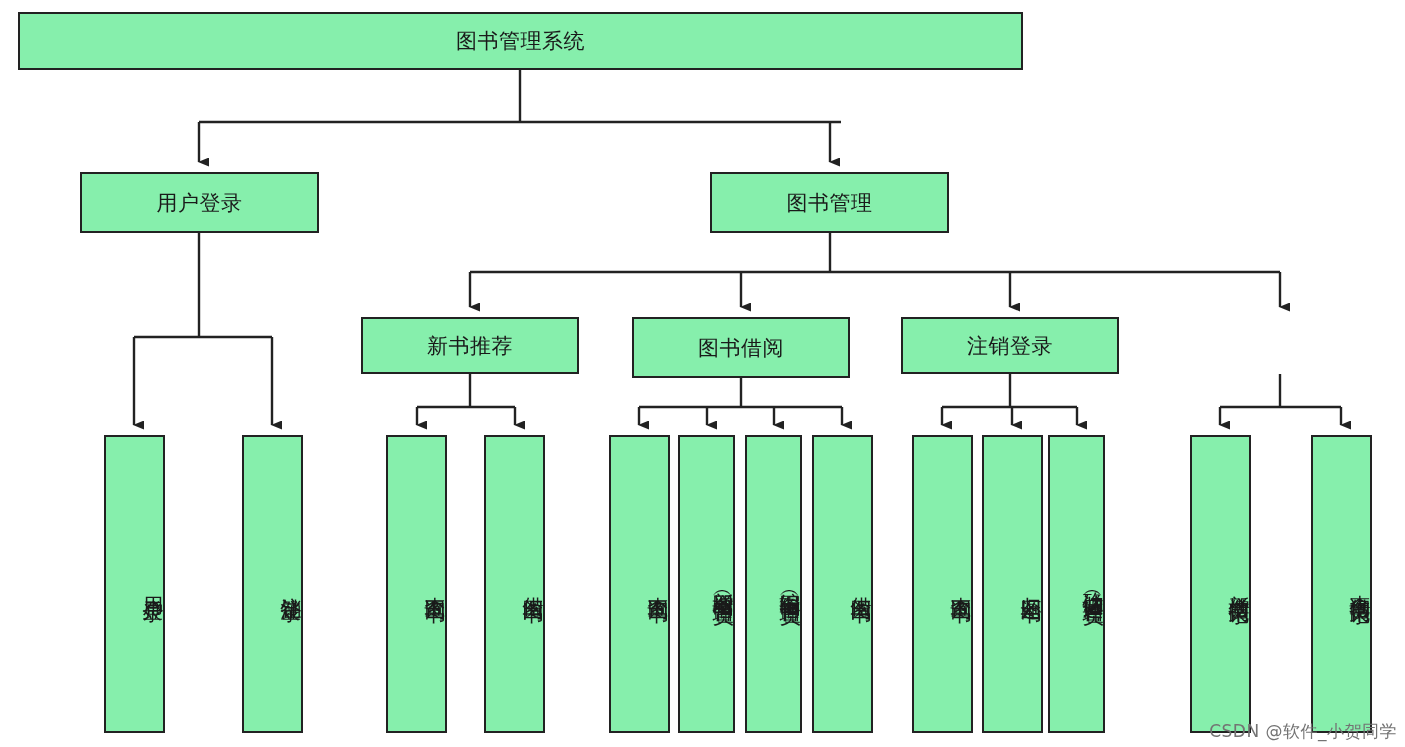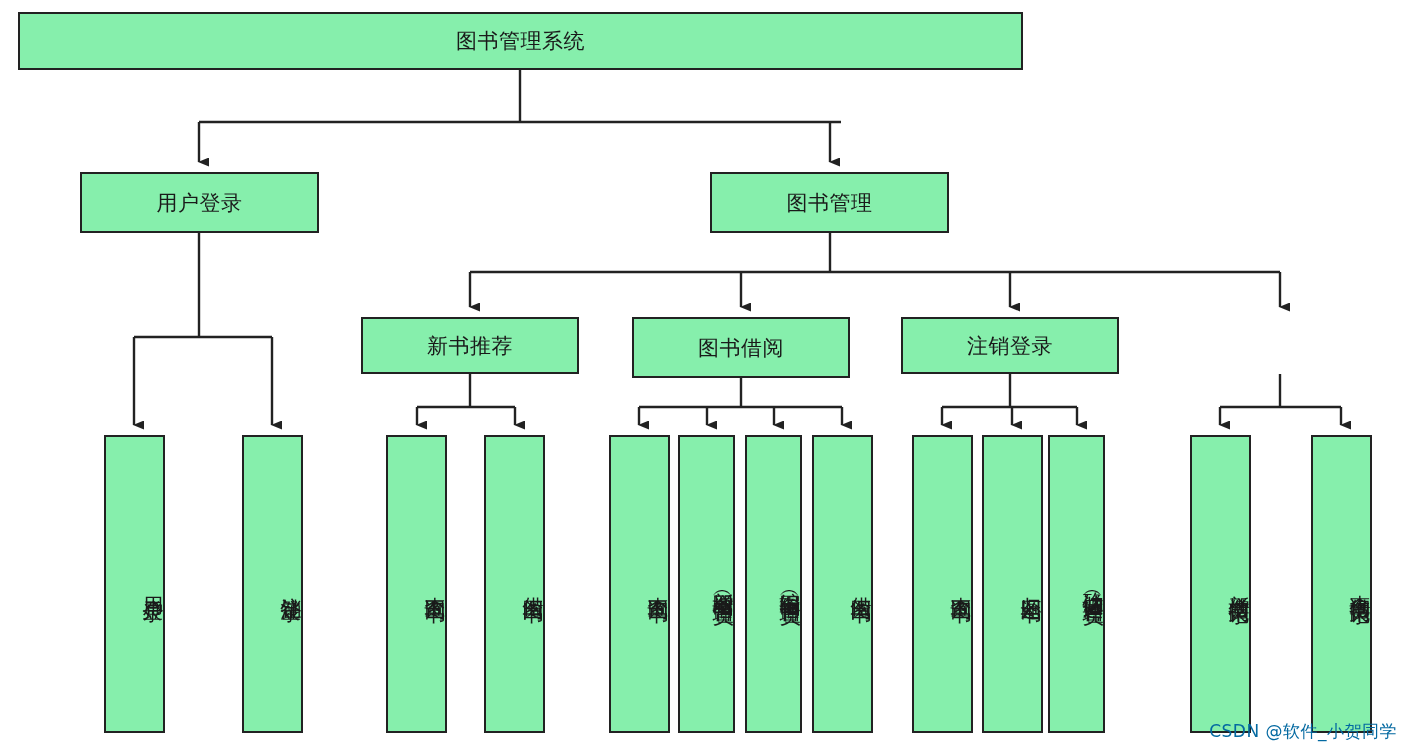--- a/index.html
+++ b/index.html
@@ -52,21 +52,21 @@
     text-orientation: upright;
     line-height: 1.0;
     white-space: nowrap;
     text-align: center;
   }
   .watermark {
     position: absolute;
     right: 8px;
     bottom: 4px;
     font-size: 17px;
-    color: #0369a1;
+    color: #737373;
     letter-spacing: 0.5px;
     white-space: nowrap;
   }
 </style>
 </head>
 <body>
 
 <div id="canvas">
 
   <svg class="wires" viewBox="0 0 1405 747">

